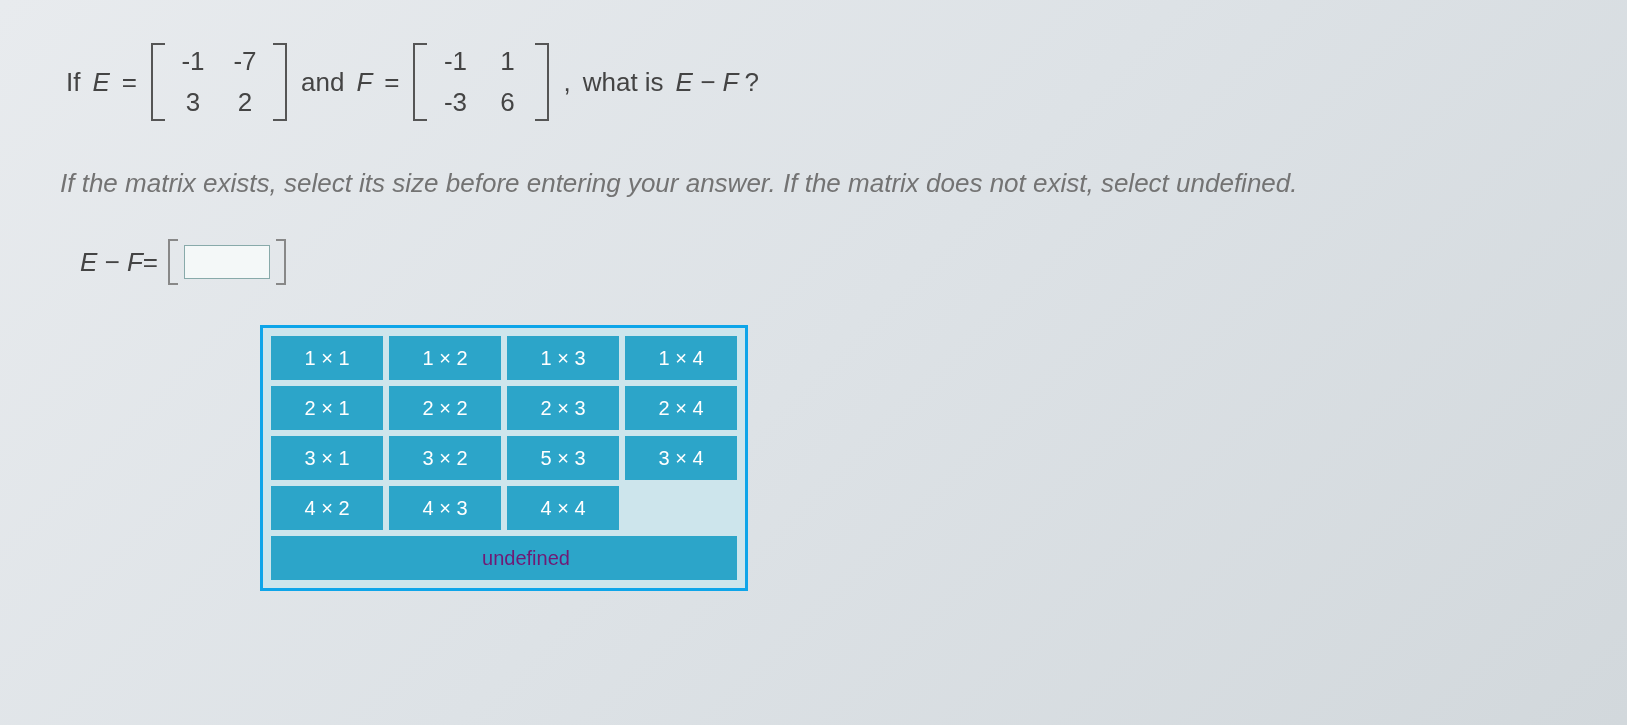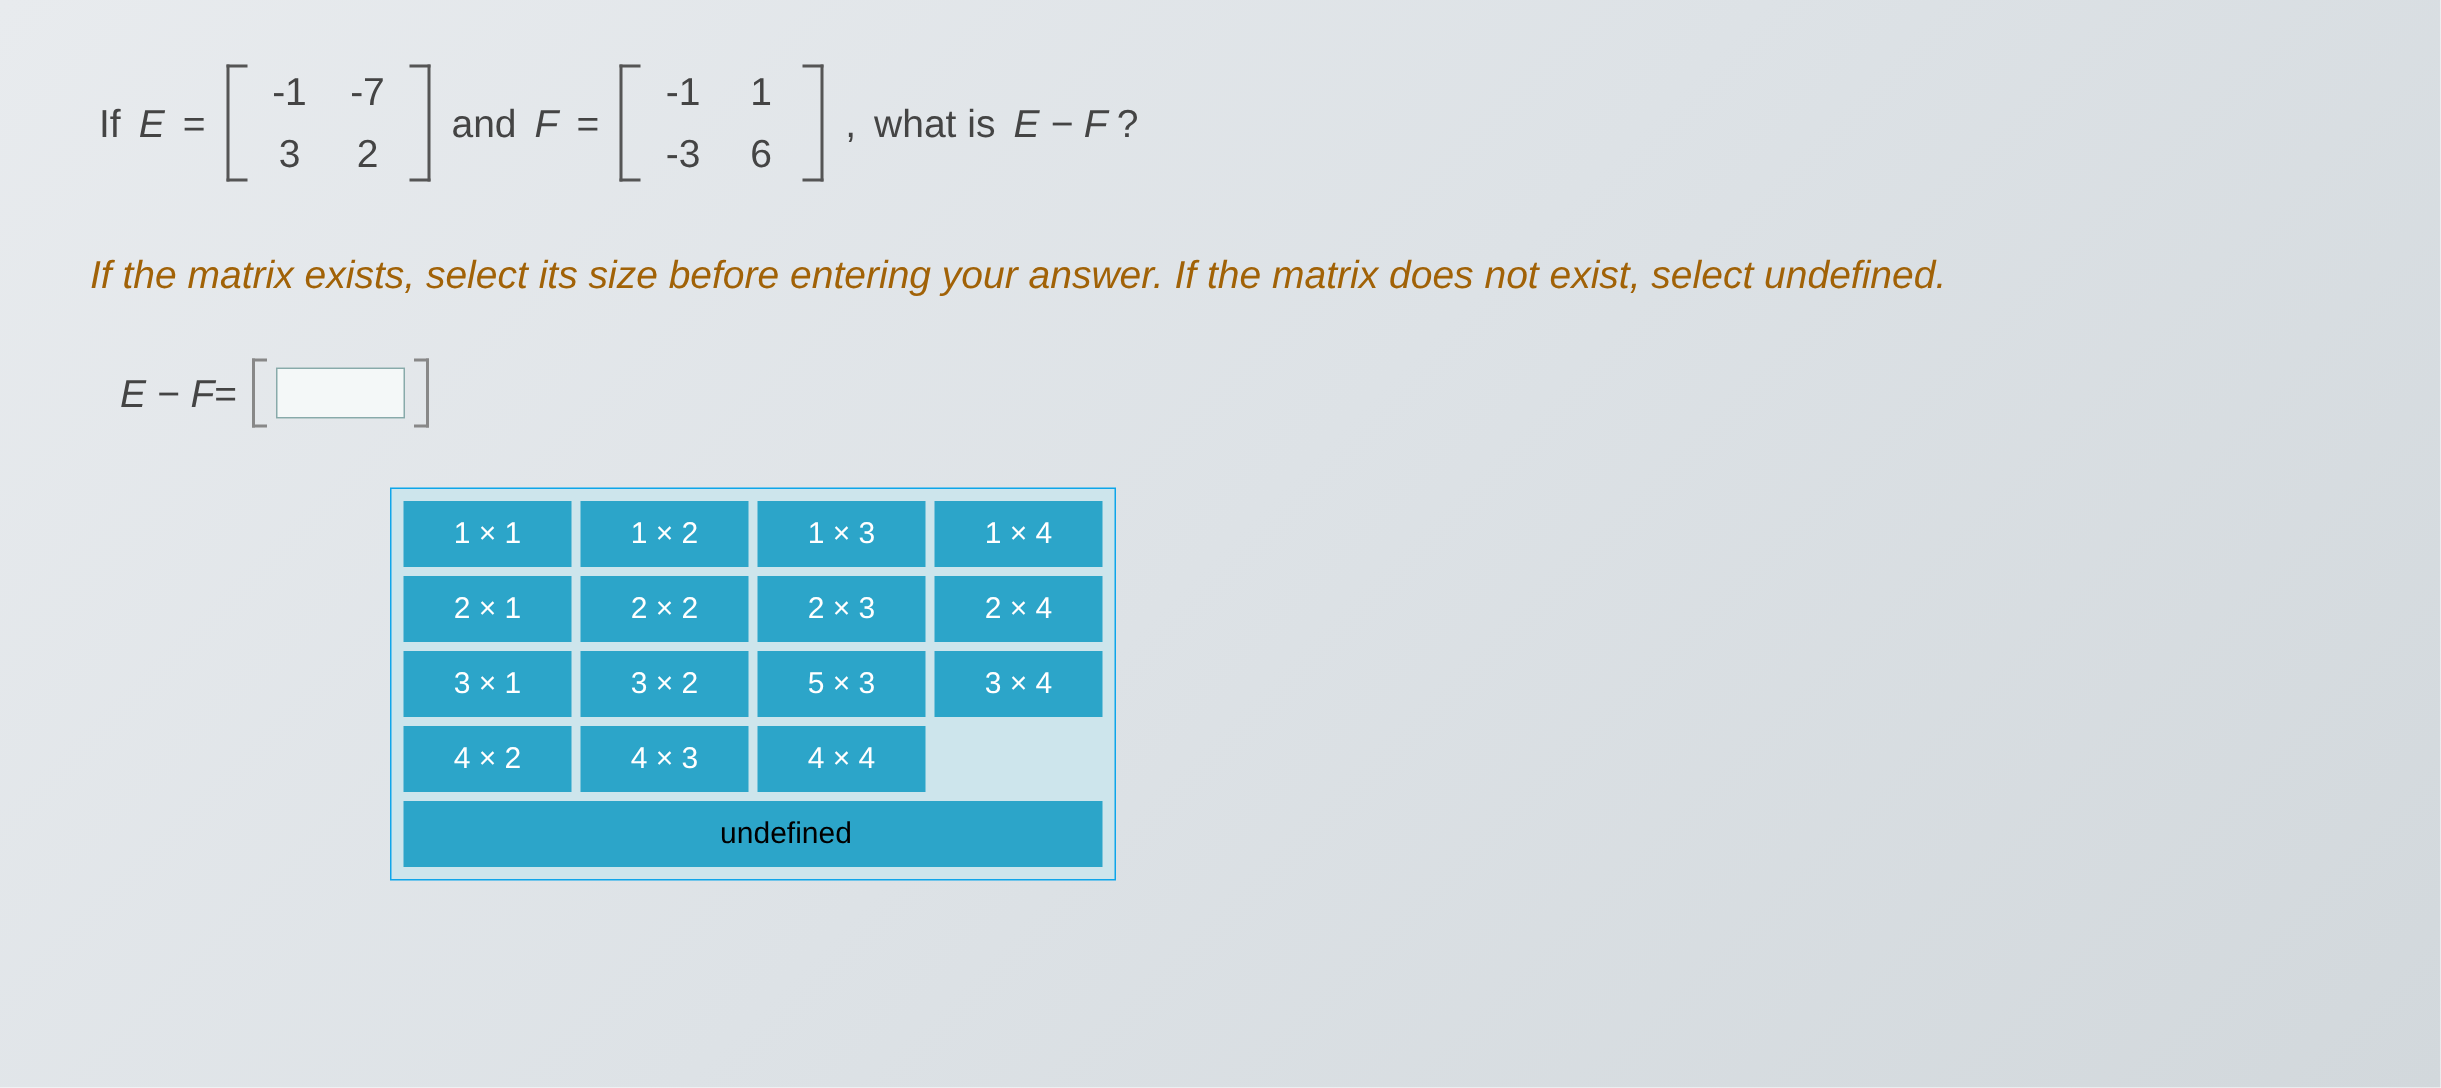--- a/index.html
+++ b/index.html
@@ -41,21 +41,21 @@
     grid-template-rows: auto auto;
     gap: 10px 24px;
     padding: 6px 14px;
     font-size: 26px;
     color: #444;
   }
   .matrix-cells span { text-align: center; min-width: 28px; }
   .instruction {
     font-style: italic;
     font-size: 26px;
-    color: #a16207;
+    color: #737373;
     line-height: 1.5;
     margin-bottom: 36px;
   }
   .answer-row {
     display: flex;
     align-items: center;
     font-size: 26px;
     color: #444;
     margin-bottom: 40px;
     margin-left: 20px;
@@ -79,21 +79,21 @@
     height: 34px;
     border: 1px solid #8aa;
     background: #f4f8f8;
     margin: 0 6px;
   }
   .size-panel {
     margin-left: 200px;
     background: #cde5ec;
     padding: 8px;
     display: inline-block;
-    border: 1px solid #0ea5e9;
+    border: 3px solid #0ea5e9;
   }
   .size-grid {
     display: grid;
     grid-template-columns: repeat(4, 112px);
     grid-template-rows: repeat(4, 44px);
     gap: 6px;
     margin-bottom: 6px;
   }
   .size-btn {
     background: #2ca5c9;
@@ -101,21 +101,21 @@
     font-size: 20px;
     display: flex;
     align-items: center;
     justify-content: center;
     cursor: pointer;
     border: none;
     font-family: inherit;
   }
   .undef-btn {
     background: #2ca5c9;
-    color: #000000;
+    color: #701a75;
     font-size: 20px;
     display: flex;
     align-items: center;
     justify-content: center;
     cursor: pointer;
     width: 100%;
     height: 44px;
     border: none;
     font-family: inherit;
     padding-left: 44px;

